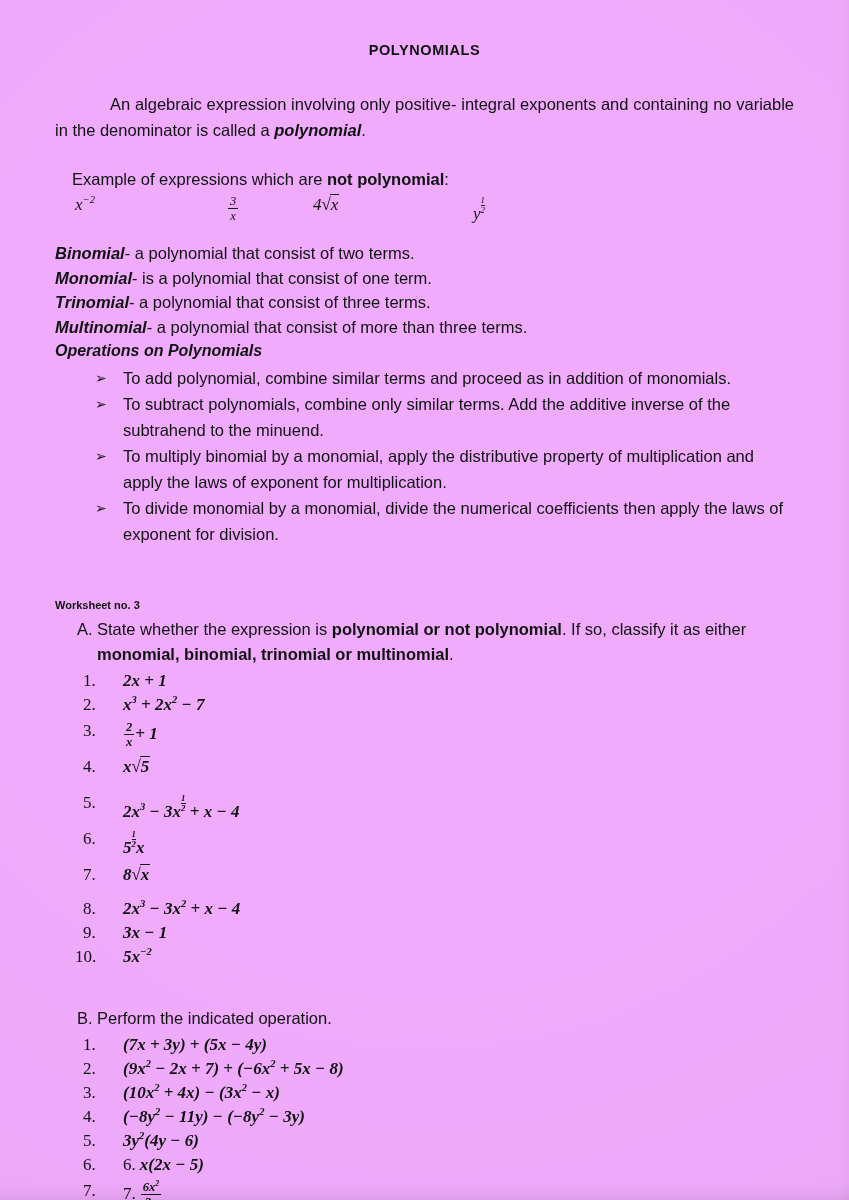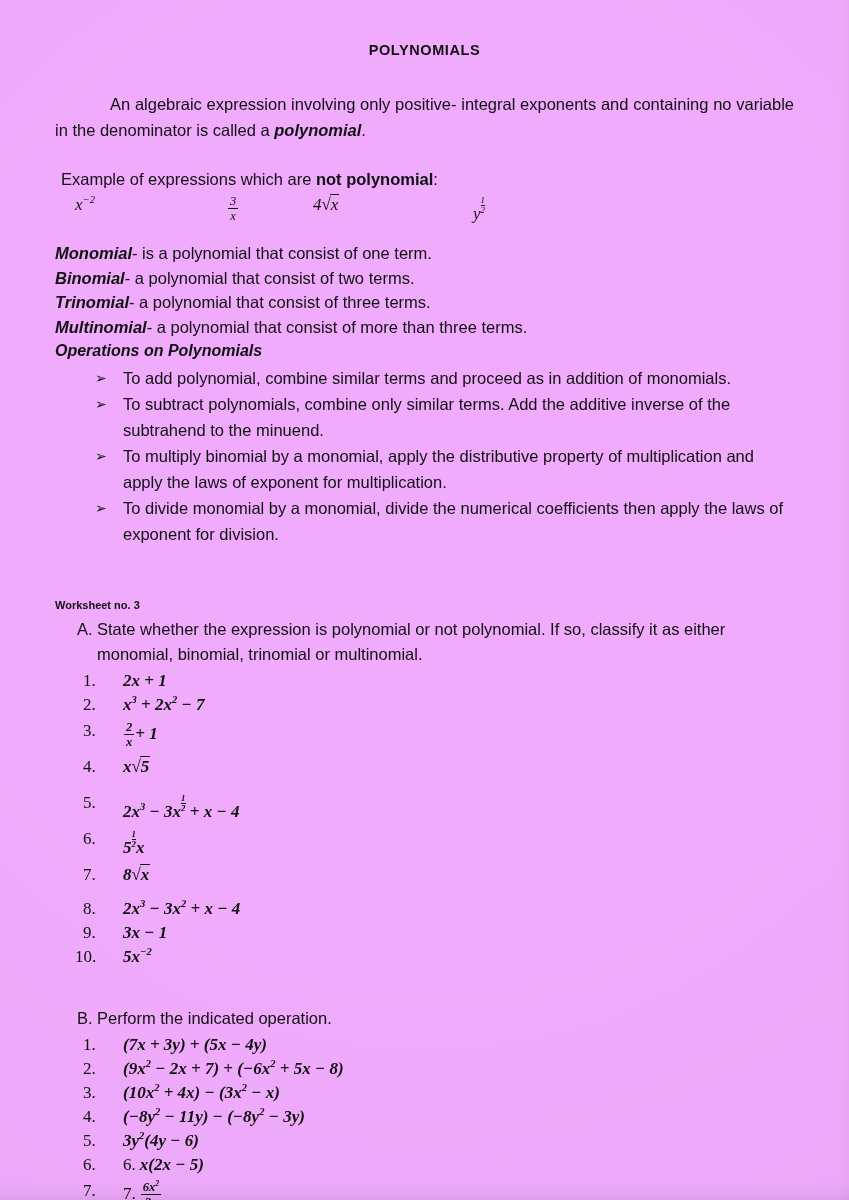--- a/index.html
+++ b/index.html
@@ -59,21 +59,21 @@
     line-height: 26px;
     margin: 33px 0 0 0;
     text-align: justify;
   }
   .para .indent { display: inline-block; width: 55px; }
   .para b { font-weight: bold; font-style: italic; }
 
   .example-label {
     font-size: 16.5px;
     line-height: 24px;
-    margin: 24px 0 0 6px;
+    margin: 24px 0 0 17px;
   }
   .example-label b { font-weight: bold; }
 
   .expr-row {
     position: relative;
     height: 32px;
     margin-top: 4px;
   }
   .expr-row .expr {
     position: absolute;
@@ -167,21 +167,21 @@
     padding-left: 42px;
     font-size: 16.5px;
     line-height: 25px;
     margin-top: 6px;
   }
   .task .letter {
     position: absolute;
     left: 22px;
     top: 0;
   }
-  .task b { font-weight: normal; }
+  .task b { font-weight: bold; }
 
   .olist { margin-top: 4px; }
   .oitem {
     position: relative;
     padding-left: 68px;
     min-height: 21px;
     margin-top: 3px;
   }
   .oitem.tall { min-height: 31px; margin-top: 5px; }
   .oitem .idx {
@@ -217,22 +217,22 @@
     </p>
 
     <div class="expr-row">
       <span class="expr" style="left:0px;margin-left:20px;">x<sup class="e">−2</sup></span>
       <span class="expr" style="left:172px;"><span class="frac"><span class="top">3</span><span class="bot">x</span></span></span>
       <span class="expr" style="left:258px;"><span class="rad">4<span class="sign">√</span><span class="body">x</span></span></span>
       <span class="expr" style="left:418px;">y<span class="sfrac"><span class="top">1</span><span class="bot">2</span></span></span>
     </div>
 
     <div class="defs">
+      <div class="def-line"><span class="term">Binomial</span><span>- a polynomial that consist of two terms.</span></div>
       <div class="def-line"><span class="term">Monomial</span><span>- is a polynomial that consist of one term.</span></div>
-      <div class="def-line"><span class="term">Binomial</span><span>- a polynomial that consist of two terms.</span></div>
       <div class="def-line"><span class="term">Trinomial</span><span>- a polynomial that consist of three terms.</span></div>
       <div class="def-line"><span class="term">Multinomial</span><span>- a polynomial that consist of more than three terms.</span></div>
       <div class="sec-head">Operations on Polynomials</div>
     </div>
 
     <div class="bullets">
       <div class="bullet">
         <span class="arrow">➢</span>
         <span>To add polynomial, combine similar terms and proceed as in addition of monomials.</span>
       </div>

